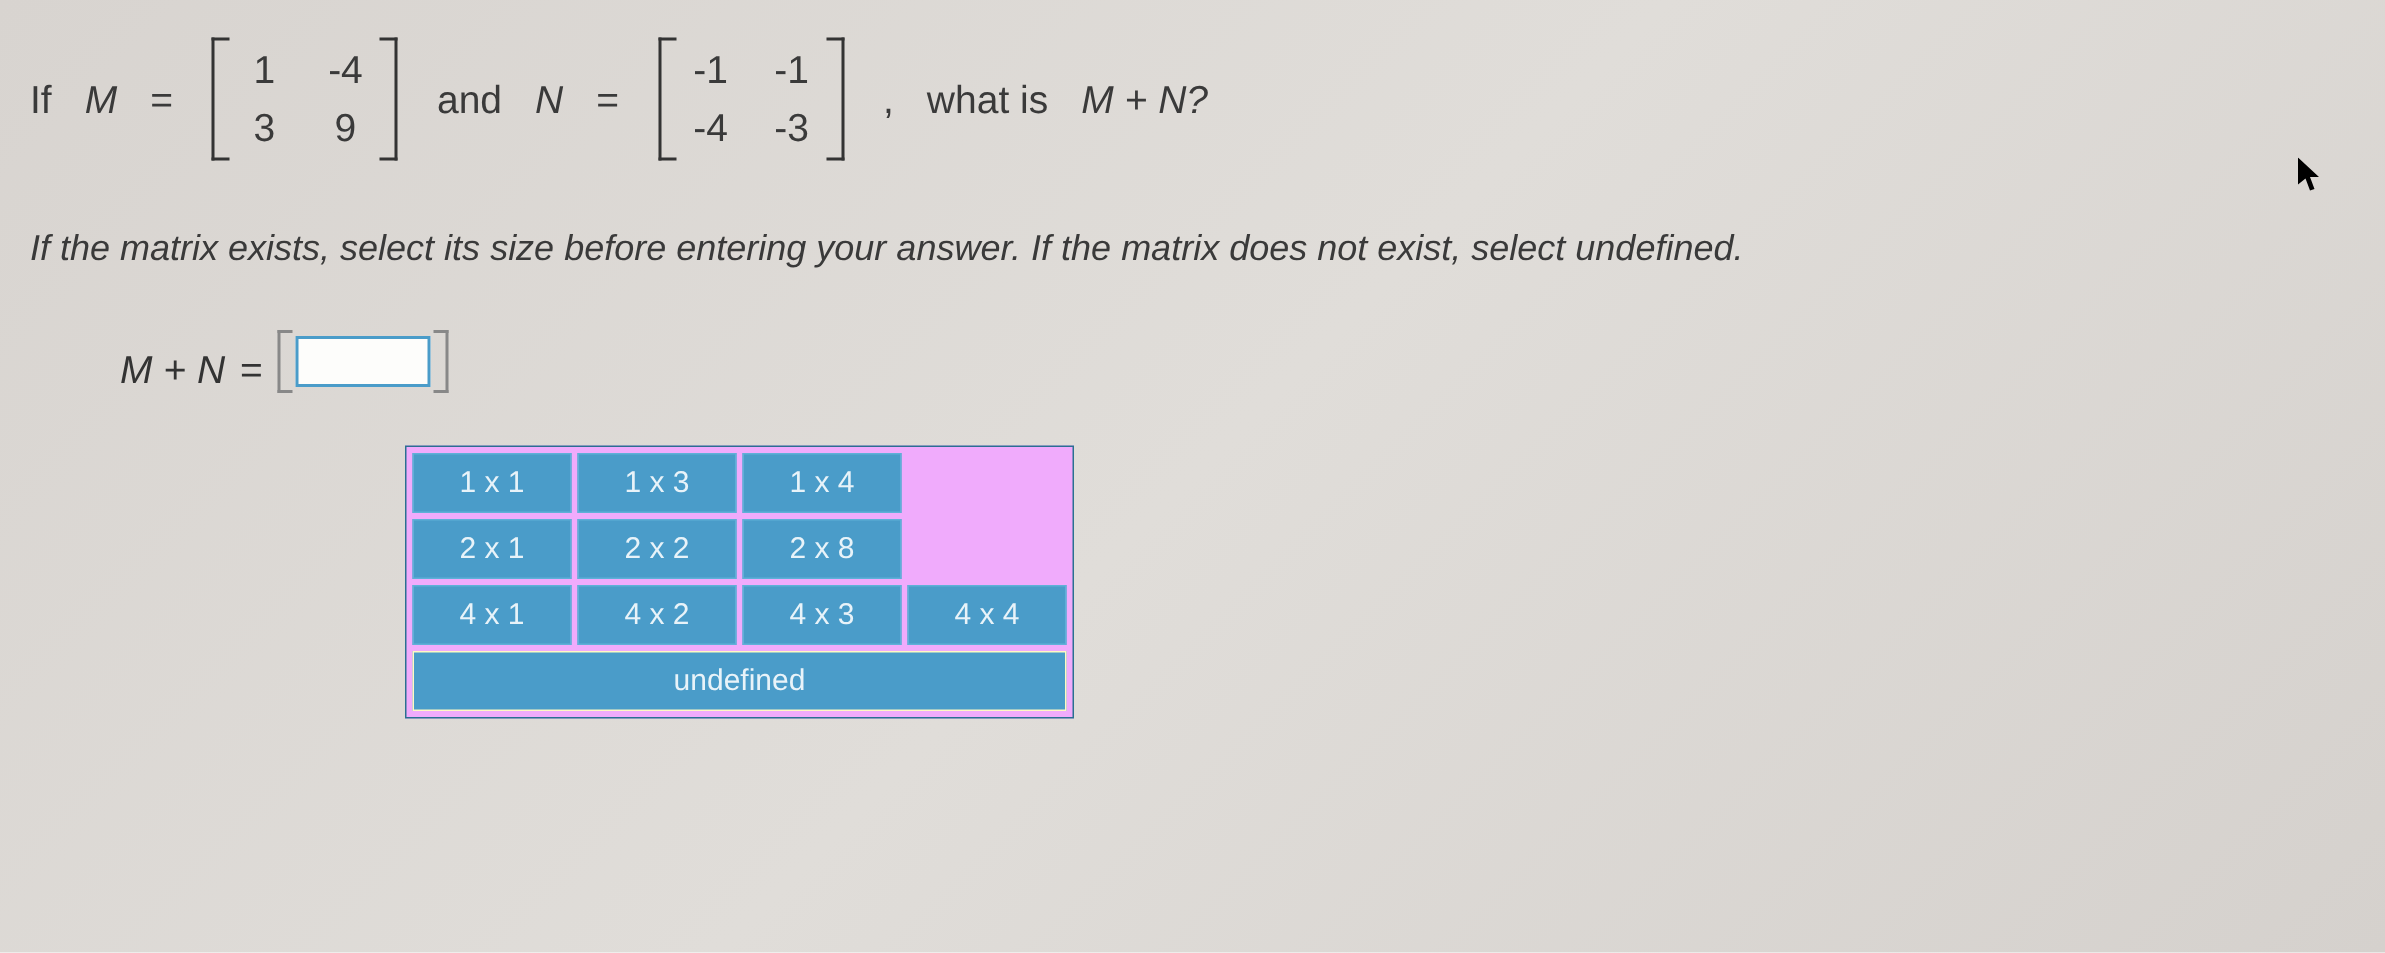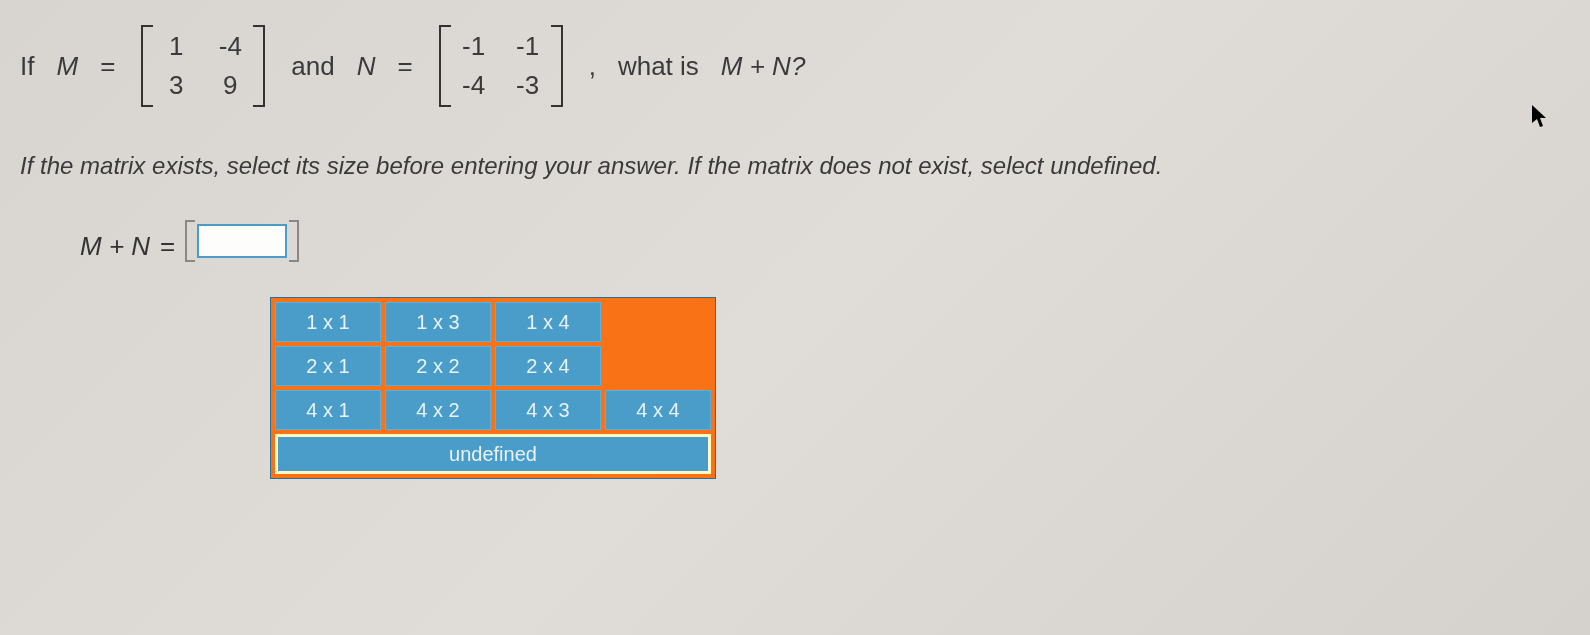--- a/index.html
+++ b/index.html
@@ -85,21 +85,21 @@
       height: 34px;
       border: 2px solid #4a9cc9;
       background: #fdfdfb;
       margin: 4px 2px;
       font-size: 18px;
       padding: 2px 4px;
     }
     .size-grid {
       margin-left: 250px;
       display: inline-block;
-      background: #f97316;
+      background: #f0abfc;
       padding: 4px;
       border: 1px solid #2a7091;
     }
     .size-row {
       display: flex;
       gap: 4px;
       margin-bottom: 4px;
     }
     .size-row:last-child { margin-bottom: 0; }
     .size-btn {
@@ -112,21 +112,21 @@
       cursor: pointer;
       display: flex;
       align-items: center;
       justify-content: center;
       font-family: Verdana, Geneva, sans-serif;
     }
     .undefined-btn {
       width: 436px;
       height: 40px;
       background: #4a9cc9;
-      border: 3px solid #fef9c3;
+      border: 1px solid #fef9c3;
       color: #e8f3f9;
       font-size: 20px;
       cursor: pointer;
       display: flex;
       align-items: center;
       justify-content: center;
       font-family: Verdana, Geneva, sans-serif;
     }
     .cursor-icon {
       position: absolute;
@@ -187,21 +187,21 @@
 
 <div class="size-grid">
   <div class="size-row">
     <button class="size-btn">1 x 1</button>
     <button class="size-btn">1 x 3</button>
     <button class="size-btn">1 x 4</button>
   </div>
   <div class="size-row">
     <button class="size-btn">2 x 1</button>
     <button class="size-btn">2 x 2</button>
-    <button class="size-btn">2 x 4</button>
+    <button class="size-btn">2 x 8</button>
   </div>
   <div class="size-row">
     <button class="size-btn">4 x 1</button>
     <button class="size-btn">4 x 2</button>
     <button class="size-btn">4 x 3</button>
     <button class="size-btn">4 x 4</button>
   </div>
   <div class="size-row">
     <button class="undefined-btn">undefined</button>
   </div>

